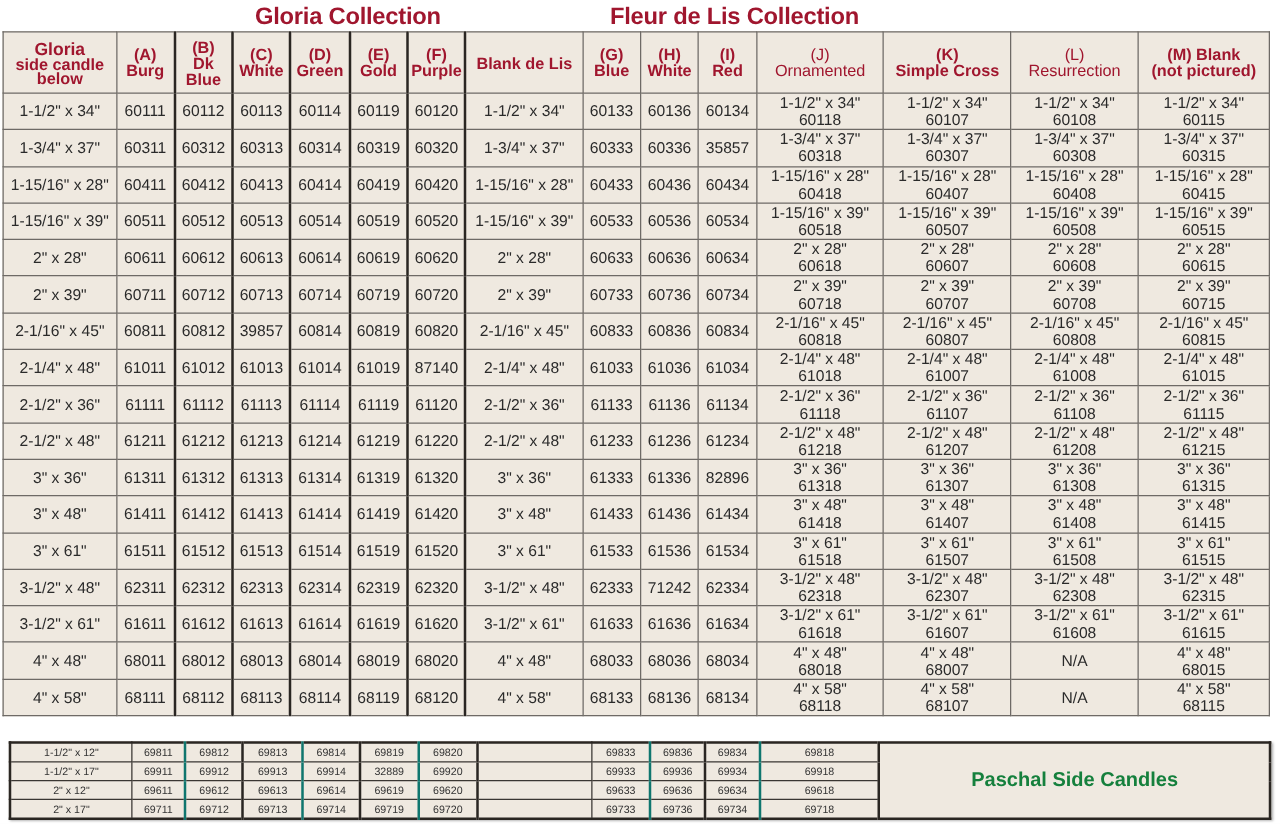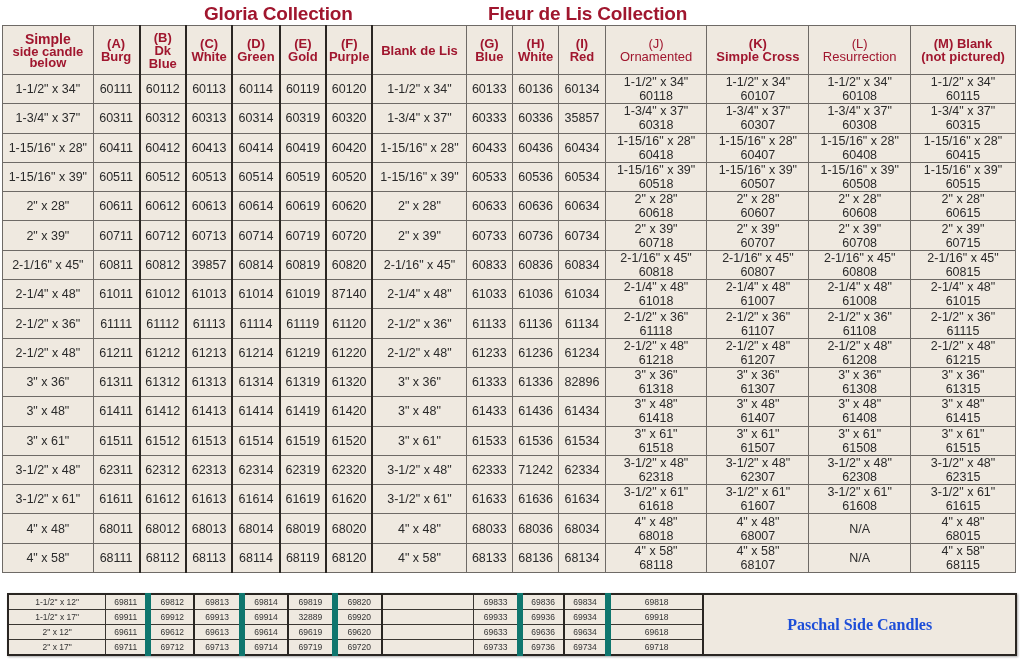--- a/index.html
+++ b/index.html
@@ -11,22 +11,22 @@
   #main th { color:#a0162e; font-weight:bold; font-size:13px; line-height:13px; height:48px; }
   #main th.light { font-weight:normal; }
   #main th .small { font-size:13px; line-height:11px; display:block; }
   #main th .big { font-size:14px; display:block; }
   #main td.thickR, #main th.thickR { border-right:2px solid #2a2622; }
   #main tr.r { height:29.3px; }
   #main td.dual { line-height:14px; font-size:12.5px; }
   #main td.dual span { display:block; }
   #bottom { left:7px; top:593px; width:1010px; table-layout:fixed; border:2px solid #2a2622; box-shadow:1px 1px 2px #aaa; }
   #bottom td { border:1px solid #3a3632; font-size:8.5px; text-align:center; color:#333; height:14px; padding:0; }
-  #bottom td.thick { border-left:6px solid #0f766e; border-right:2px solid #2a2622; }
-  #bottom td.paschal { font-weight:bold; font-size:16px; color:#1d4ed8; border-left:2px solid #2a2622;font-family:Liberation Serif, serif; }
+  #bottom td.thick { border-left:2px solid #0f766e; border-right:2px solid #2a2622; }
+  #bottom td.paschal { font-weight:bold; font-size:16px; color:#15803d; border-left:2px solid #2a2622; }
 </style>
 </head>
 <body>
 
 <div class="coll-title" style="left:204px;">Gloria Collection</div>
 <div class="coll-title" style="left:488px;">Fleur de Lis Collection</div>
 
 <table id="main">
   <colgroup>
     <col style="width:90px">
@@ -41,21 +41,21 @@
       <col style="width:46px">
       <col style="width:46px">
       <col style="width:101px">
       <col style="width:101px">
       <col style="width:101px">
       <col style="width:104px">
   </colgroup>
   <thead>
     <tr>
       <th>
-          <span class="big">Simple</span>
+          <span class="big">Gloria</span>
           <span class="small">side candle</span>
           <span class="small">below</span>
         </th>
       <th class="thickR">
           <span style="display:block">(A)</span>
           <span style="display:block">Burg</span>
         </th>
       <th class="thickR">
           <span style="display:block">(B)</span>
           <span style="display:block">Dk</span>

